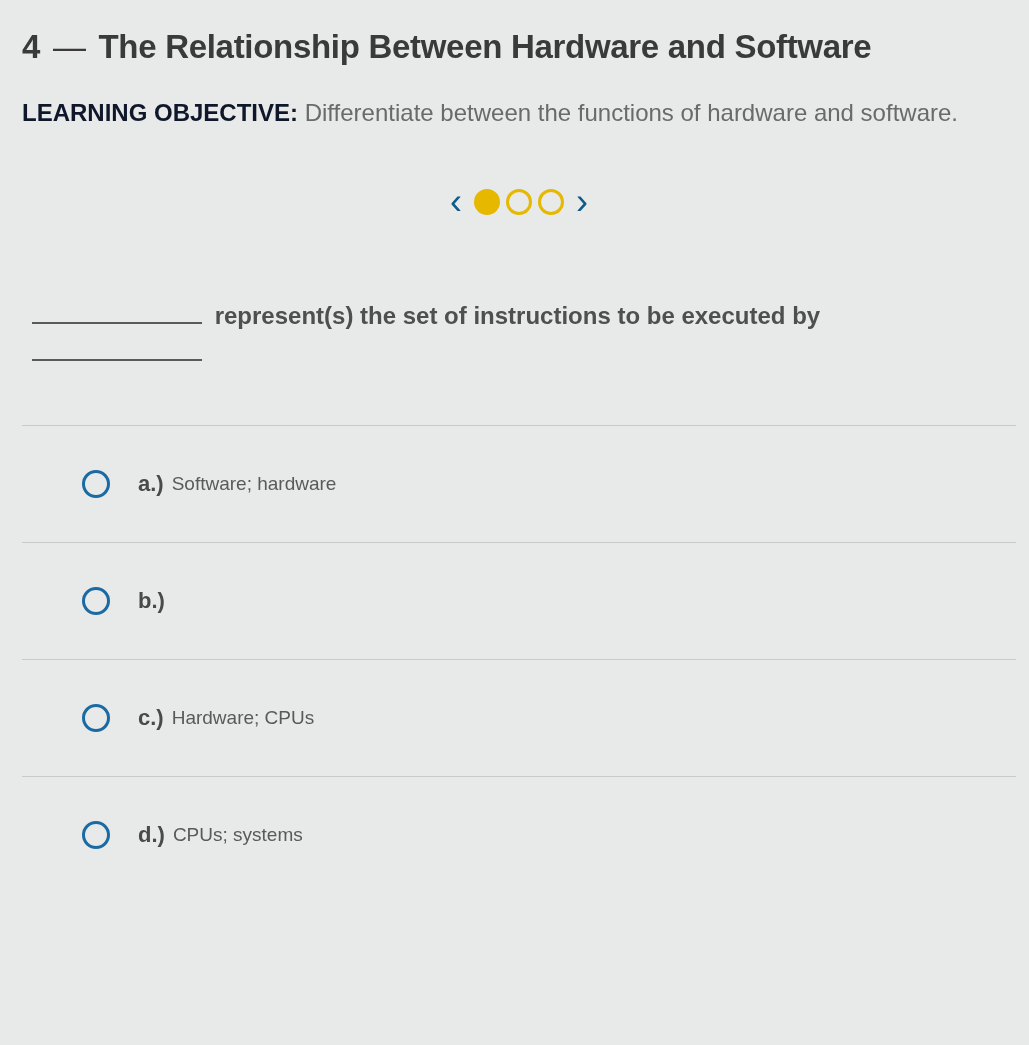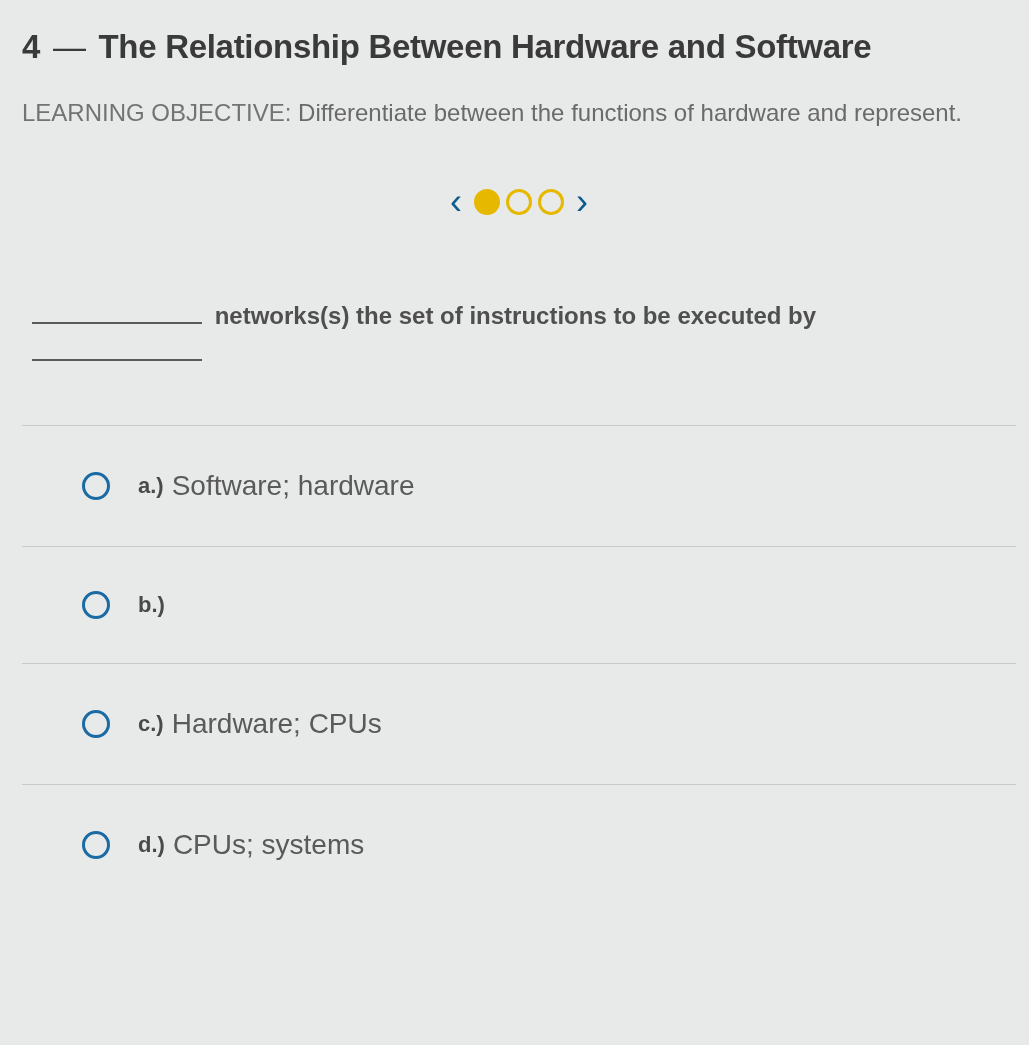--- a/index.html
+++ b/index.html
@@ -32,22 +32,22 @@
       font-weight: 400;
       margin: 0 4px;
     }
     .objective {
       font-size: 24px;
       color: #6a6a6a;
       line-height: 1.4;
       margin-bottom: 54px;
     }
     .objective .label {
-      font-weight: 400;
-      color: #737373;
+      font-weight: 700;
+      color: #0f172a;
     }
     .pager {
       display: flex;
       align-items: center;
       justify-content: center;
       gap: 6px;
       margin-bottom: 55px;
     }
     .chev {
       font-size: 36px;
@@ -113,53 +113,53 @@
       flex-shrink: 0;
       margin-right: 28px;
     }
     .opt-letter {
       font-size: 22px;
       font-weight: 700;
       color: #4a4a4a;
       margin-right: 8px;
     }
     .opt-text {
-      font-size: 28px;
+      font-size: 19px;
       color: #5a5a5a;
       font-weight: 400;
     }
   </style>
 </head>
 <body>
 
 <div class="container">
 
   <div class="title-line">
     <span class="num">4</span>
     <span class="dash">—</span>
     <span>The Relationship Between Hardware and Software</span>
   </div>
 
   <div class="objective">
     <span class="label">LEARNING OBJECTIVE:</span>
-    <span>Differentiate between the functions of hardware and represent.</span>
+    <span>Differentiate between the functions of hardware and software.</span>
   </div>
 
   <div class="pager">
     <span class="chev">‹</span>
     <span class="dot filled"></span>
     <span class="dot"></span>
     <span class="dot"></span>
     <span class="chev">›</span>
   </div>
 
   <div class="question-area">
     <div class="question-text">
       <span class="blank-line-1"></span>
-      <span>networks(s) the set of instructions to be executed by</span>
+      <span>represent(s) the set of instructions to be executed by</span>
     </div>
     <span class="blank-line-2"></span>
   </div>
 
   <div class="options">
 
     <div class="option">
       <span class="radio"></span>
       <span class="opt-letter">a.)</span>
       <span class="opt-text">Software; hardware</span>

